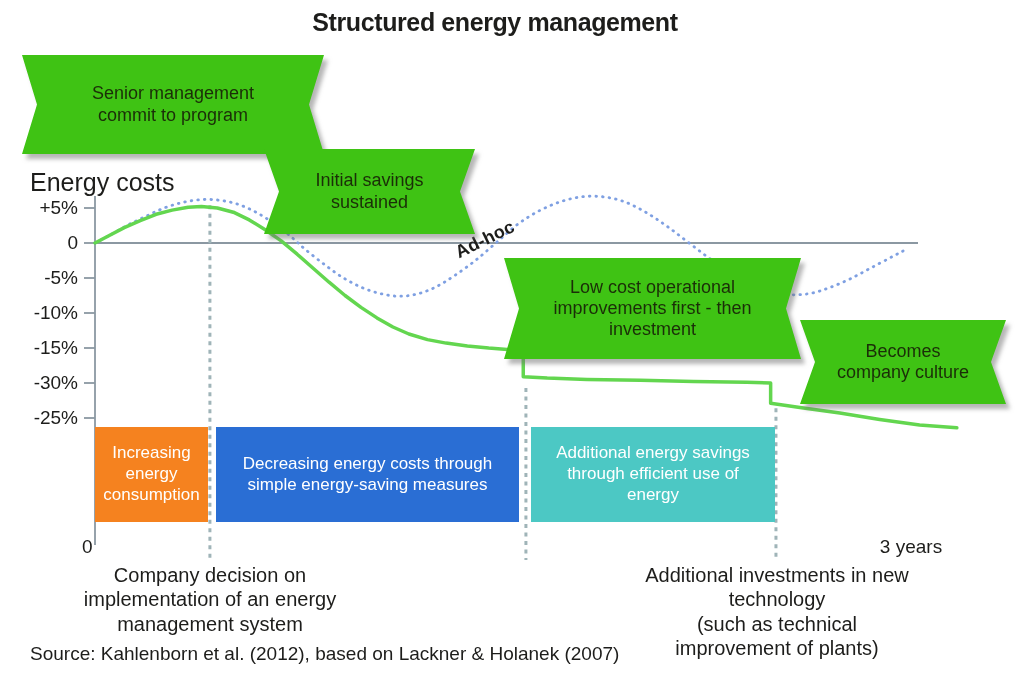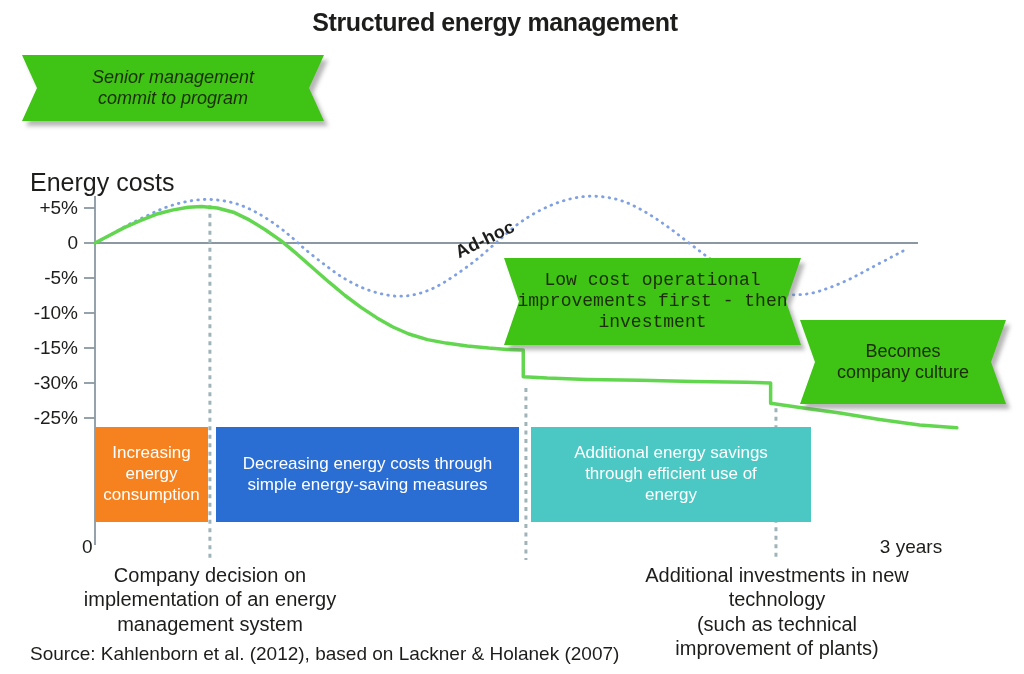--- a/index.html
+++ b/index.html
@@ -29,33 +29,33 @@
   }
 
   .rwrap{position:absolute;filter:drop-shadow(4px 5px 2px rgba(110,110,110,.5));}
   .ribbon{
     width:100%;height:100%;background:#3fc314;
     clip-path:polygon(0 0,100% 0,calc(100% - 15px) 50%,100% 100%,0 100%,15px 50%);
     display:flex;align-items:center;justify-content:center;text-align:center;
     font-size:18px;line-height:1.18;color:#1b2e08;
   }
   .ribbon span{white-space:pre-line;}
-  .r1{left:22px;top:55px;width:302px;height:66px;font-style:italic;}
+  .r1{left:22px;top:55px;width:302px;height:99px;}
   .r2{left:264px;top:149px;width:211px;height:85px;}
-  .r3{left:504px;top:258px;width:297px;height:87px;font-family:Liberation Mono, monospace;}
+  .r3{left:504px;top:258px;width:297px;height:101px;}
   .r4{left:800px;top:320px;width:206px;height:84px;}
 
   .bar{
     position:absolute;top:427px;height:95px;
     display:flex;align-items:center;justify-content:center;text-align:center;
     color:#ffffff;font-size:17px;line-height:1.22;white-space:pre-line;
   }
   .bar1{left:95px;width:113px;background:#f5821f;}
   .bar2{left:216px;width:303px;background:#2a6ed4;}
-  .bar3{left:531px;width:280px;background:#4cc8c4;}
+  .bar3{left:531px;width:244px;background:#4cc8c4;}
   .bar4{left:781px;width:177px;background:#2fc766;}
 
   .xlab{position:absolute;top:536px;font-size:19px;}
   .xlab0{left:82px;}
   .xlab3{left:870px;width:82px;text-align:center;}
 
   .ann{
     position:absolute;top:563px;text-align:center;font-size:20px;
     line-height:1.22;white-space:pre-line;
   }
@@ -100,20 +100,26 @@
   <div class="ytick yt6">-25%</div>
 
   <div class="adhoc">Ad-hoc</div>
 
   <div class="rwrap r1">
     <div class="ribbon">
       <span>Senior management
 commit to program</span>
     </div>
   </div>
+  <div class="rwrap r2">
+    <div class="ribbon">
+      <span>Initial savings
+sustained</span>
+    </div>
+  </div>
   <div class="rwrap r3">
     <div class="ribbon">
       <span>Low cost operational
 improvements first - then
 investment</span>
     </div>
   </div>
   <div class="rwrap r4">
     <div class="ribbon">
       <span>Becomes

